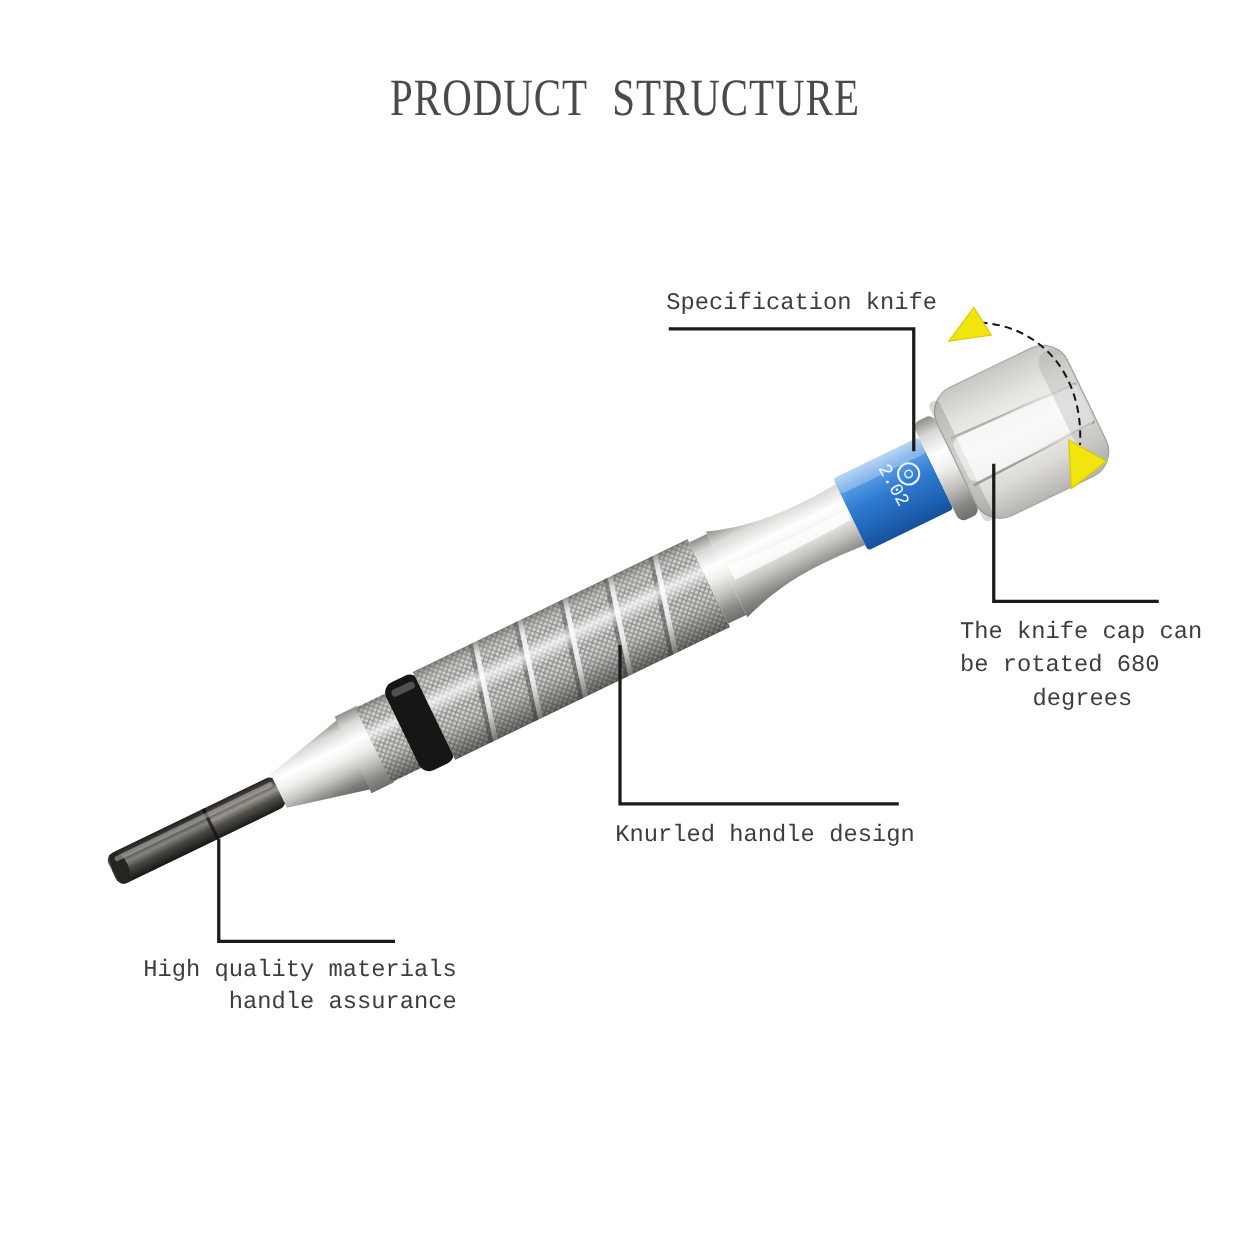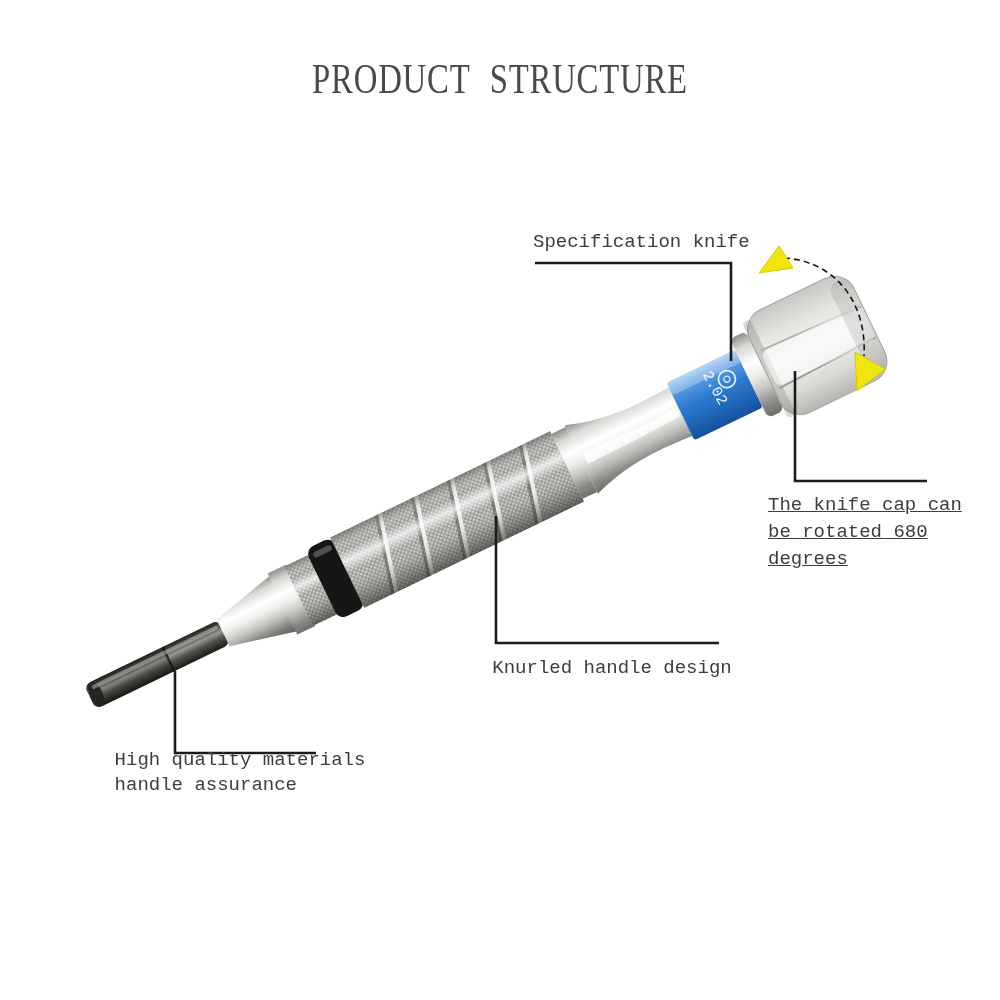--- a/index.html
+++ b/index.html
@@ -9,25 +9,25 @@
   }
   #scene{position:absolute;left:0;top:0;}
   .title{
     position:absolute;left:0;top:54px;width:1000px;margin:0;
     text-align:center;font-family:"Liberation Serif", serif;font-weight:500;
     font-size:42px;line-height:50px;color:#4a4a4a;letter-spacing:1px;word-spacing:14px;
     transform:scaleX(.78);transform-origin:50% 50%;
   }
   .label{position:absolute;font-size:19px;line-height:27px;white-space:nowrap;}
   .lbl-spec{left:533px;top:229px;}
-  .lbl-cap{left:768px;top:492px;width:196px;text-align:left;text-decoration:underline;}
-  .lbl-cap .c3{text-align:left;}
+  .lbl-cap{left:768px;top:492px;width:196px;text-align:left;}
+  .lbl-cap .c3{text-align:center;}
   .lbl-handle1{left:612px;top:655px;transform:translateX(-50%);}
   .lbl-handle2{left:640px;top:687px;transform:translateX(-50%);}
-  .lbl-quality{left:240px;top:748px;transform:translateX(-50%);text-align:left;line-height:25px;}
+  .lbl-quality{left:240px;top:764px;transform:translateX(-50%);text-align:right;line-height:25px;}
 </style>
 </head>
 <body>
 
 <div id="canvas">
 
   <svg id="scene" width="1000" height="1000" viewBox="0 0 1000 1000">
     <defs>
       <linearGradient id="metalDark" x1="0" y1="0" x2="0" y2="1">
         <stop offset="0" stop-color="#23221f"></stop>

